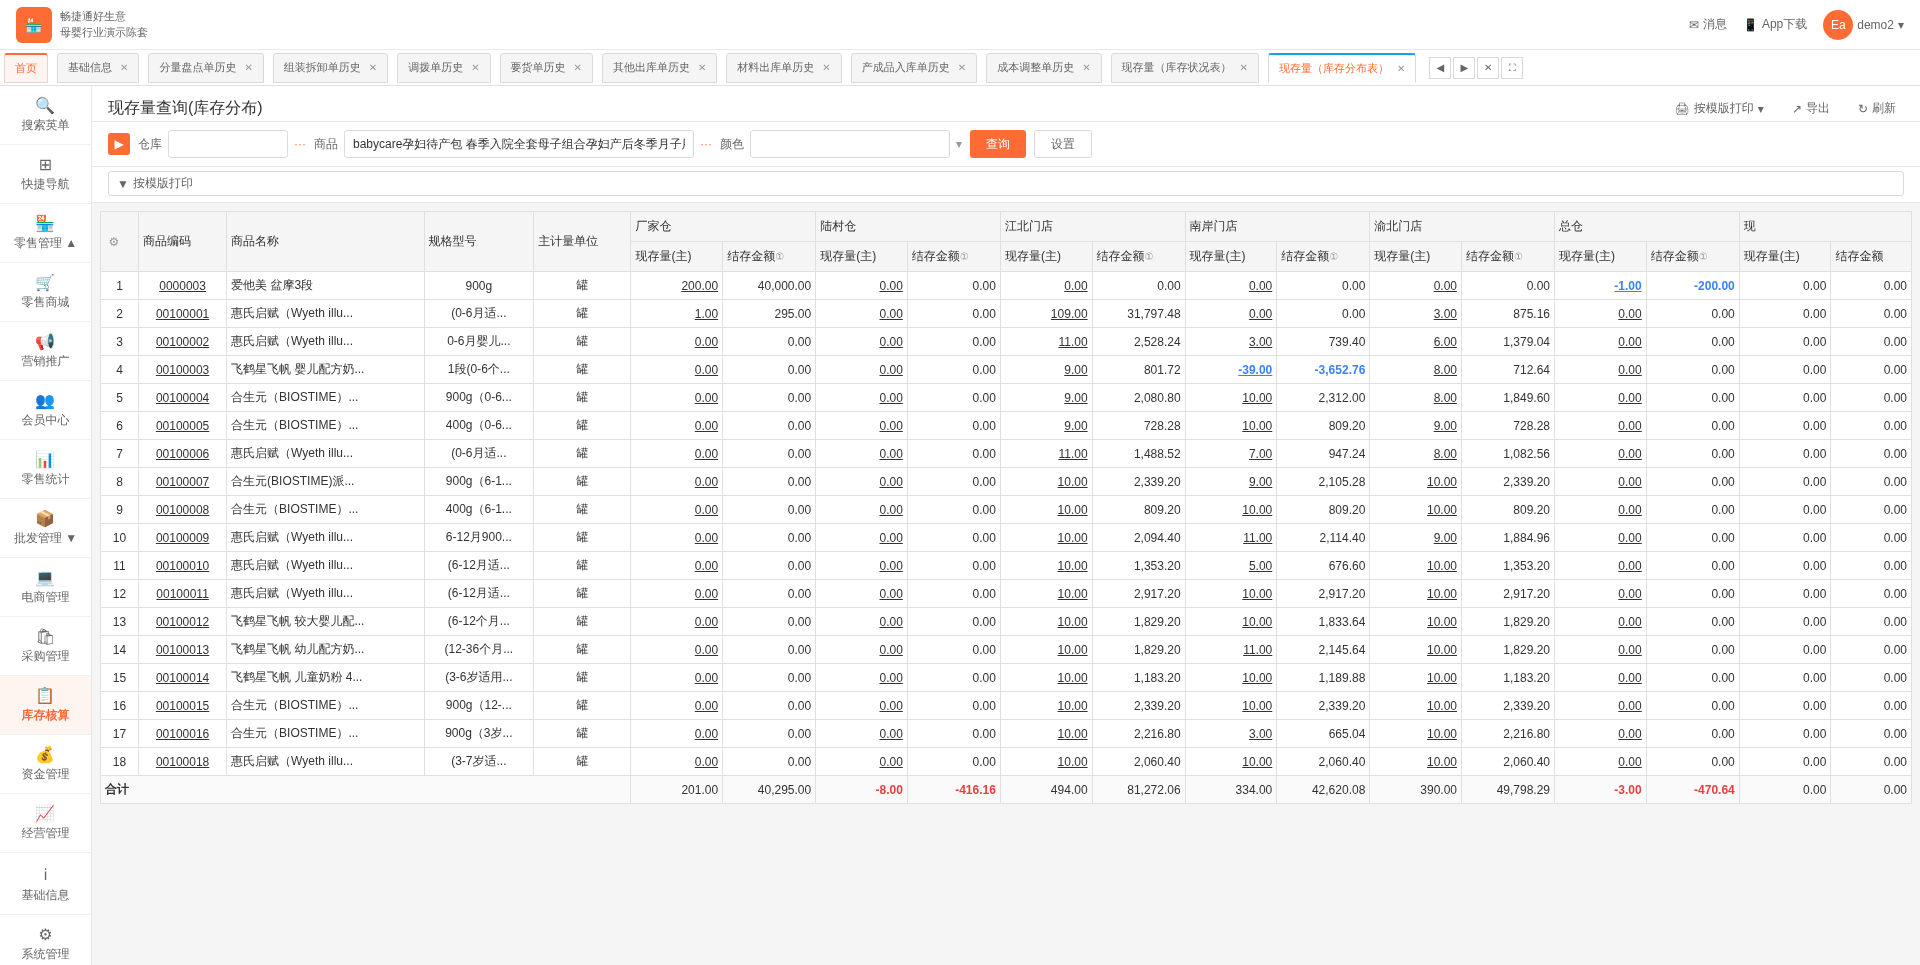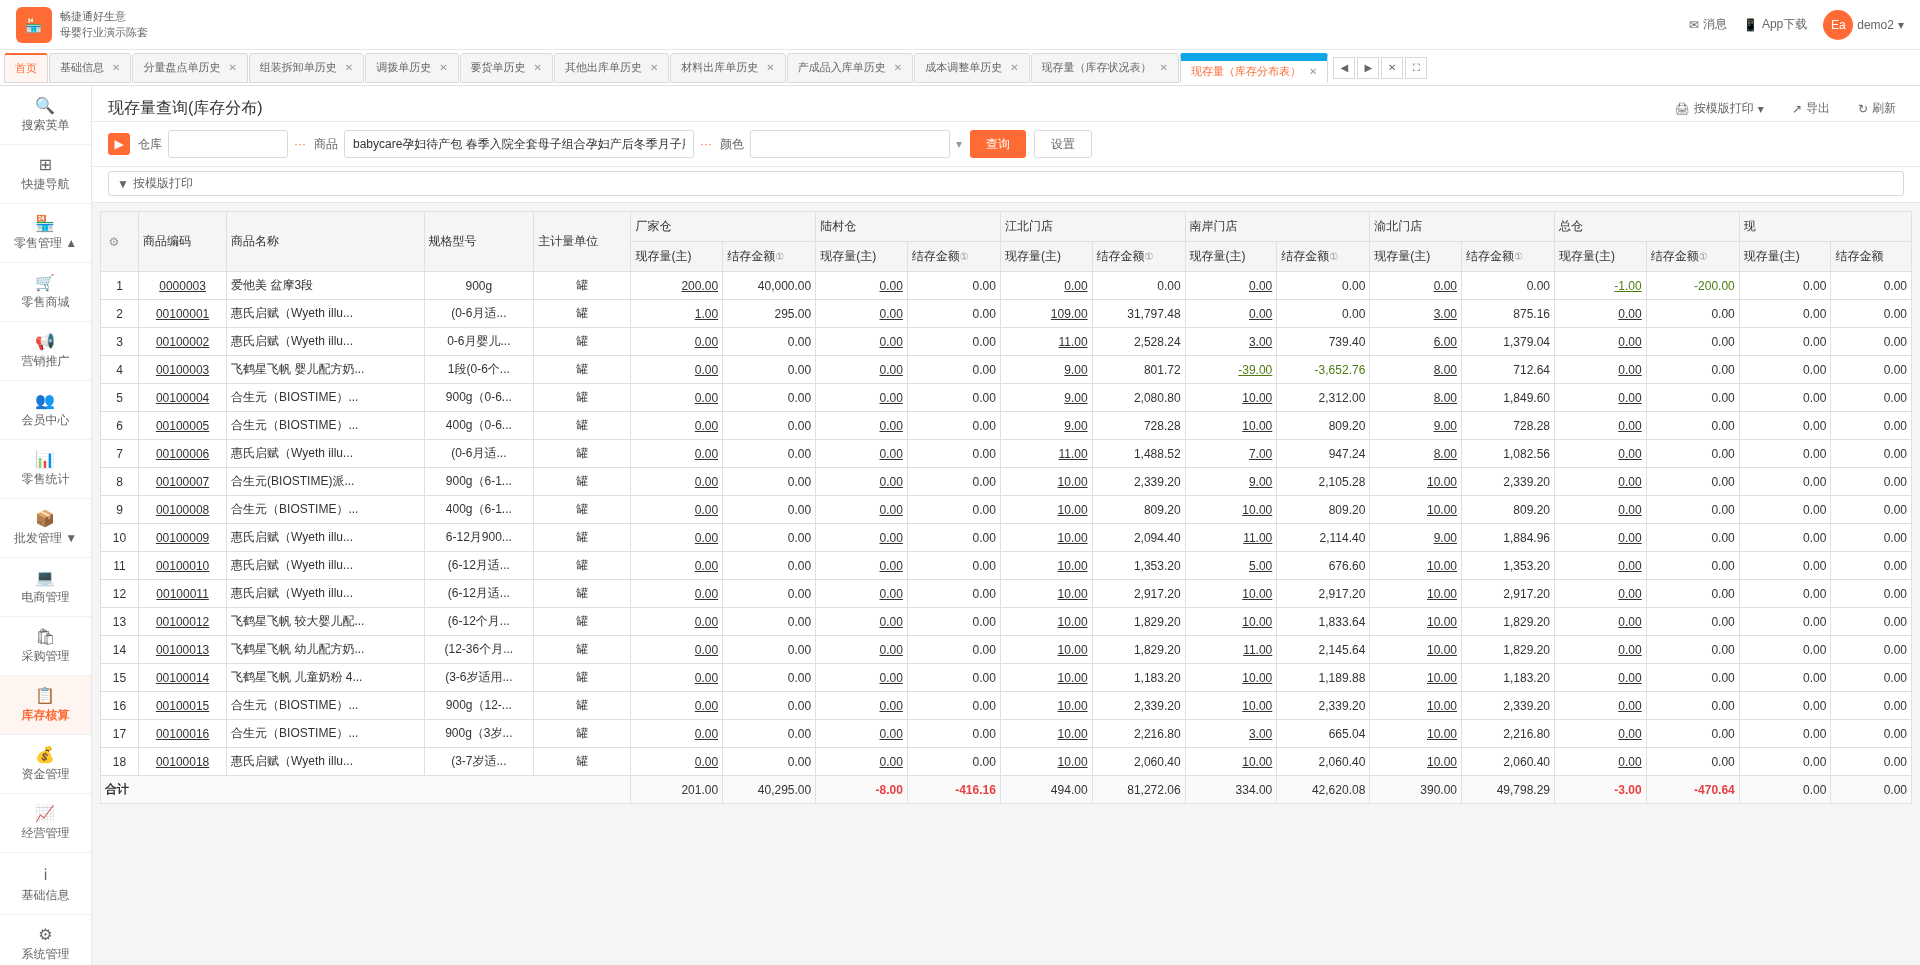--- a/index.html
+++ b/index.html
@@ -9,22 +9,22 @@
     .top-bar { height: 50px; background: #fff; display: flex; align-items: center; justify-content: space-between; padding: 0 16px; border-bottom: 1px solid #e8e8e8; }
     .logo-area { display: flex; align-items: center; gap: 8px; }
     .logo-icon { width: 36px; height: 36px; background: #ff6b35; border-radius: 6px; display: flex; align-items: center; justify-content: center; color: #fff; font-size: 14px; font-weight: bold; }
     .logo-text { font-size: 11px; color: #666; line-height: 1.4; }
     .top-right { display: flex; align-items: center; gap: 16px; }
     .top-btn { display: flex; align-items: center; gap: 4px; color: #666; cursor: pointer; font-size: 12px; }
     .user-avatar { width: 30px; height: 30px; border-radius: 50%; background: #ff6b35; display: flex; align-items: center; justify-content: center; color: #fff; font-size: 12px; }
 
     
     .tabs-bar { height: 36px; background: #fff; display: flex; align-items: center; border-bottom: 1px solid #e0e0e0; padding: 0 4px; overflow: hidden; }
-    .tab-item { display: flex; align-items: center; height: 30px; padding: 0 10px; border: 1px solid #d9d9d9; border-radius: 3px 3px 0 0; background: #f5f5f5; margin-right: 1px; font-size: 11px; color: #666; cursor: pointer; white-space: nowrap; gap: 4px; }
-    .tab-item.active { background: #fff; color: #ff6b35; border-bottom: 1px solid #fff; border-top: 8px solid #0ea5e9; }
+    .tab-item { display: flex; align-items: center; height: 30px; padding: 0 10px; border: 1px solid #d9d9d9; border-radius: 3px 3px 0 0; background: #f5f5f5; margin-right: 9px; font-size: 11px; color: #666; cursor: pointer; white-space: nowrap; gap: 4px; }
+    .tab-item.active { background: #fff; color: #ff6b35; border-bottom: 1px solid #fff; border-top: 2px solid #0ea5e9; }
     .tab-close { font-size: 10px; color: #999; margin-left: 4px; }
     .tab-nav-btns { display: flex; gap: 2px; margin-left: 4px; }
     .tab-nav-btn { width: 22px; height: 22px; border: 1px solid #d9d9d9; background: #fff; display: flex; align-items: center; justify-content: center; cursor: pointer; font-size: 10px; color: #666; }
 
     
     .main-layout { display: flex; height: calc(965px - 86px); }
 
     
     .sidebar { width: 92px; background: #fff; border-right: 1px solid #e8e8e8; display: flex; flex-direction: column; overflow-y: auto; }
     .sidebar-item { padding: 10px 0; text-align: center; cursor: pointer; color: #666; font-size: 12px; border-bottom: 1px solid #f0f0f0; }
@@ -51,21 +51,21 @@
     .btn-query { background: #ff6b35; color: #fff; border: none; border-radius: 3px; padding: 5px 16px; cursor: pointer; font-size: 12px; height: 28px; }
     .btn-settings { background: #fff; color: #666; border: 1px solid #d9d9d9; border-radius: 3px; padding: 5px 16px; cursor: pointer; font-size: 12px; height: 28px; }
 
     
     .table-container { flex: 1; overflow: auto; padding: 8px; }
     .data-table { width: 100%; border-collapse: collapse; font-size: 12px; background: #fff; }
     .data-table th { background: #f5f5f5; border: 1px solid #e0e0e0; padding: 6px 4px; text-align: left; font-weight: 500; color: #333; white-space: nowrap; }
     .data-table td { border: 1px solid #e0e0e0; padding: 5px 4px; text-align: center; color: #333; white-space: nowrap; }
     .data-table td.text-left { text-align: left; }
     .data-table td.num { text-align: right; }
-    .data-table td.red { color: #4d7c0f; }
+    .data-table td.red { color: #3b82f6; font-weight: bold; }
     .data-table td.underline { text-decoration: underline; cursor: pointer; }
     .th-group { background: #f0f0f0; }
     .settings-icon { width: 18px; height: 18px; display: inline-flex; align-items: center; justify-content: center; color: #999; cursor: pointer; }
     .info-icon { color: #999; font-size: 10px; cursor: pointer; }
     .total-row td { background: #fafafa; font-weight: 500; }
     .total-row td.red { color: #e84040; font-weight: bold; }
 
     
     ::-webkit-scrollbar { width: 6px; height: 6px; }
     ::-webkit-scrollbar-track { background: #f1f1f1; }

